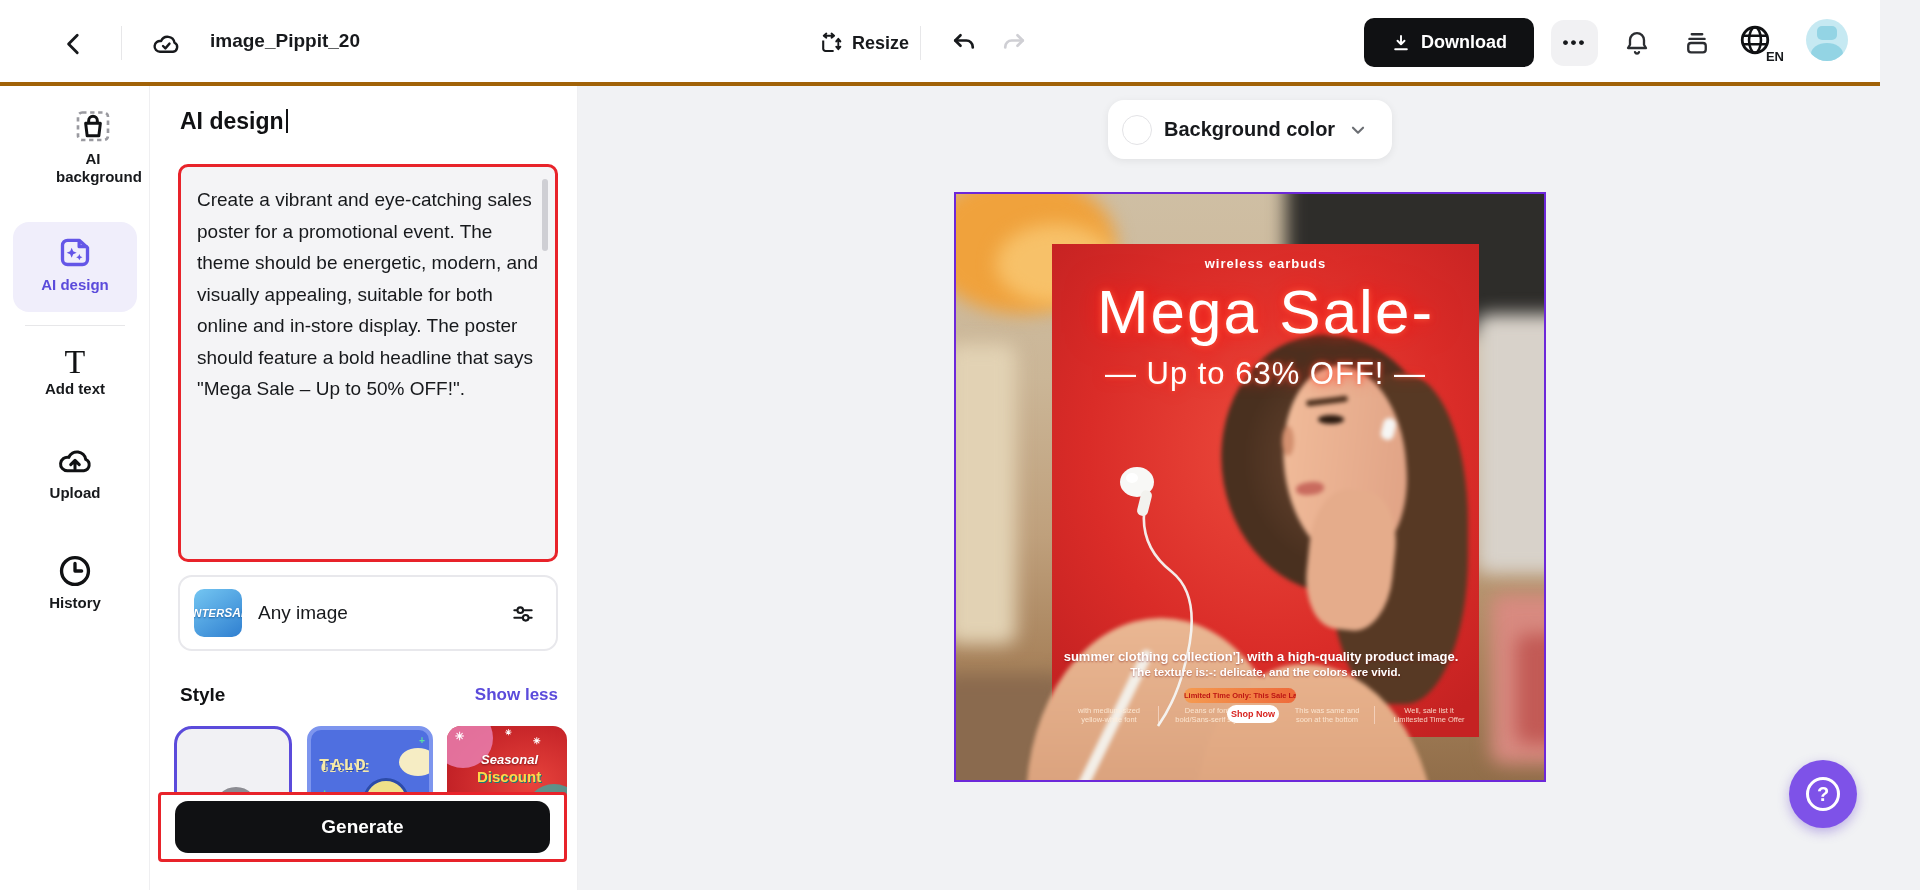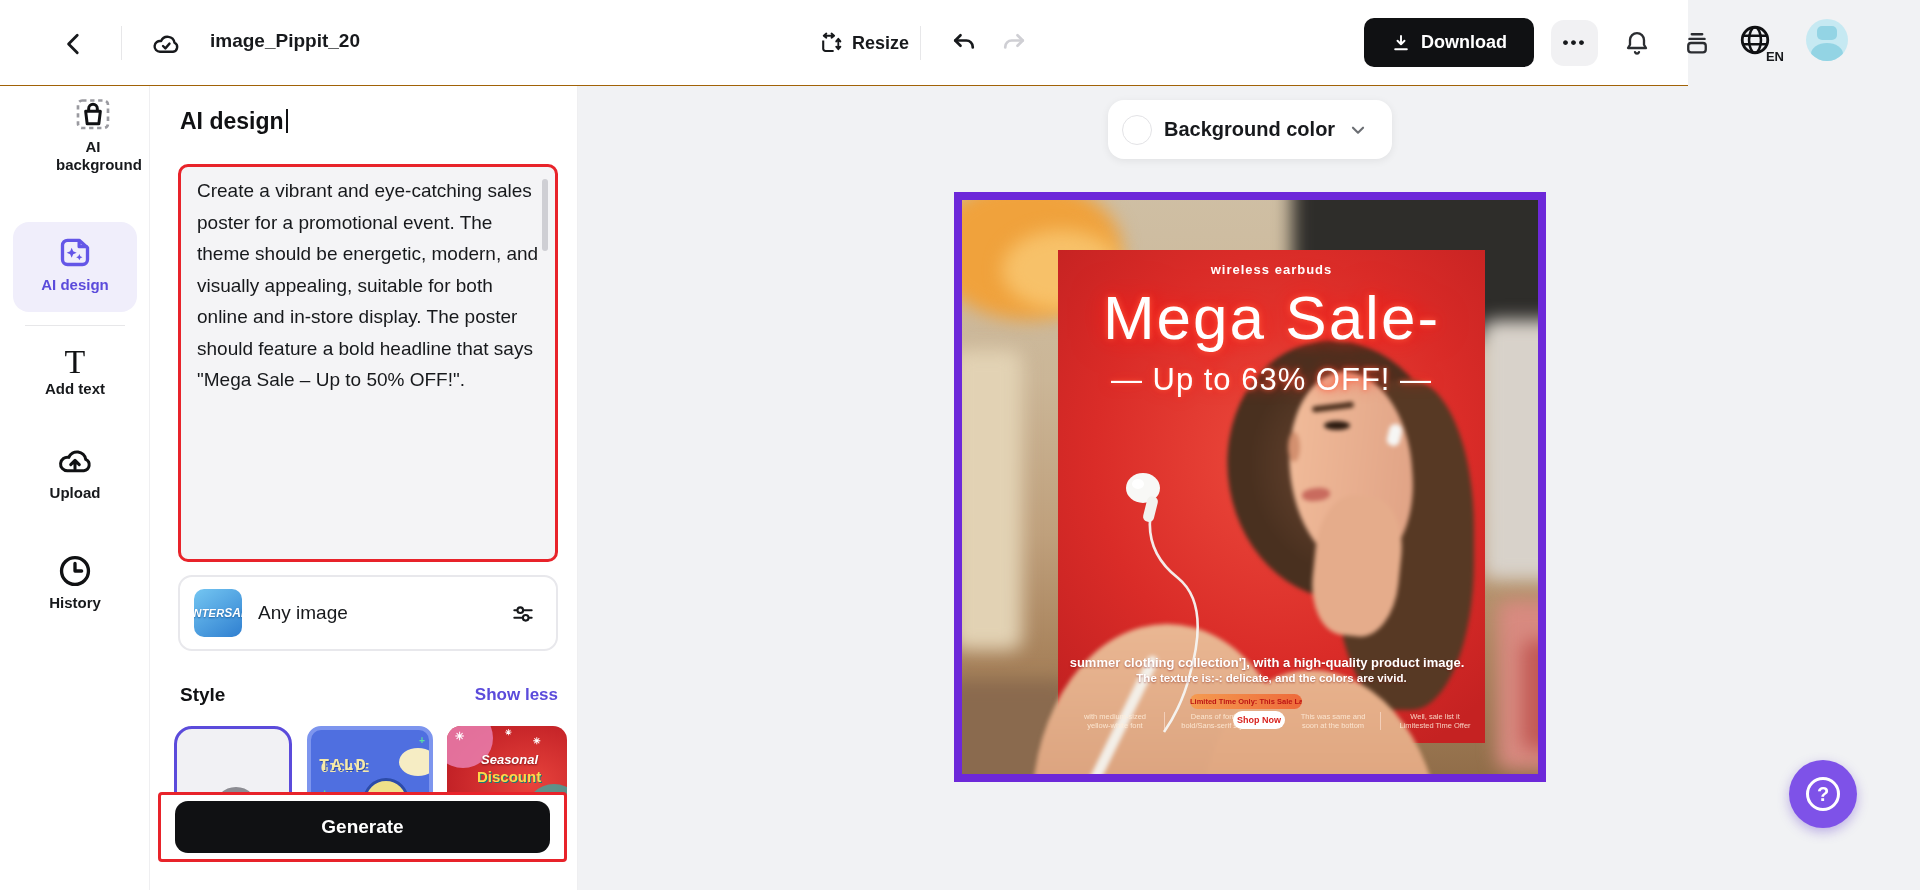--- a/index.html
+++ b/index.html
@@ -1,21 +1,21 @@
 <!DOCTYPE html>
 <html><head>
 <meta charset="utf-8">
 <style>
   * { margin:0; padding:0; box-sizing:border-box; }
   html,body { width:1920px; height:890px; font-family:"Liberation Sans", sans-serif; background:#fff; overflow:hidden; }
   .abs { position:absolute; }
   #app { position:relative; width:1920px; height:890px; background:#f1f2f4; }
 
   
-  #topbar { left:0; top:0; width:1688px; height:86px; background:#fff; border-bottom:1px solid #a16207; z-index:40; }
+  #topbar { left:0; top:0; width:1880px; height:86px; background:#fff; border-bottom:4px solid #a16207; z-index:40; }
   .tb-icon-btn { display:flex; align-items:center; justify-content:center; cursor:pointer; }
   #tb-divider1 { left:121px; top:26px; width:1px; height:34px; background:#e7e7e9; }
   #tb-title { left:210px; top:30px; font-size:19px; font-weight:600; color:#17191c; white-space:nowrap; width:150px; overflow:hidden; }
   #resize-btn { left:810px; top:22px; height:42px; display:flex; align-items:center; gap:9px; font-size:18px; font-weight:600; color:#17191c; cursor:pointer; padding:0 8px; }
   #tb-divider2 { left:920px; top:26px; width:1px; height:34px; background:#e7e7e9; }
   #undo-btn { left:944px; top:24px; width:40px; height:40px; }
   #redo-btn { left:994px; top:24px; width:40px; height:40px; }
   #download-btn { left:1364px; top:18px; width:170px; height:49px; background:#101113; border-radius:10px; display:flex; align-items:center; justify-content:center; gap:10px; color:#fff; font-size:18px; font-weight:700; cursor:pointer; }
   #more-btn { left:1551px; top:20px; width:47px; height:46px; background:#f1f1f3; border-radius:13px; letter-spacing:2px; font-size:17px; font-weight:700; color:#17191c; }
   #bell-btn { left:1616px; top:22px; width:42px; height:42px; }
@@ -33,21 +33,21 @@
   #item-ai-design { left:13px; top:136px; width:124px; height:90px; background:#f0eefb; border-radius:16px; }
   #item-ai-design .lbl { color:#5b4bdb; }
   #side-divider { left:25px; top:239px; width:100px; height:1px; background:#e7e7e9; position:absolute; }
 
   
   #panel { left:150px; top:86px; width:428px; height:804px; background:#fff; border-right:1px solid #efeff1; z-index:20; }
   #panel-heading { left:30px; top:22px; font-size:23px; font-weight:800; color:#101113; }
   .caret { display:inline-block; width:2px; height:24px; background:#101113; margin-left:2px; vertical-align:-4px; animation:blink 1s step-end infinite; }
   @keyframes blink { 50% { opacity:0; } }
 
-  #prompt-box { left:28px; top:78px; width:380px; height:398px; background:#f4f4f6; border:3px solid #e8232a; border-radius:10px; padding:8px 16px; cursor:text; }
+  #prompt-box { left:28px; top:78px; width:380px; height:398px; background:#f4f4f6; border:3px solid #e8232a; border-radius:10px; padding:17px 16px; cursor:text; }
   #prompt-text { font-size:19px; line-height:31.5px; color:#17191c; width:348px; }
   #prompt-scrollbar { position:absolute; right:7px; top:12px; width:6px; height:72px; border-radius:3px; background:#cfcfd4; }
   #enhance-row { position:absolute; left:0; bottom:17px; width:100%; display:flex; align-items:center; justify-content:center; gap:14px; }
   #enhance-toggle { width:53px; height:28px; border-radius:14px; background:#5b4bdb; position:relative; cursor:pointer; }
   #enhance-toggle .knob { position:absolute; right:2px; top:2px; width:24px; height:24px; border-radius:50%; background:#fff; }
   #enhance-label { font-size:19px; color:#17191c; }
 
   #image-row { left:28px; top:489px; width:380px; height:76px; border:2px solid #e8e8ec; border-radius:14px; display:flex; align-items:center; cursor:pointer; background:#fff; }
   #image-thumb { margin-left:14px; width:48px; height:48px; border-radius:10px; background:linear-gradient(145deg,#74c6f2,#2f7fd0); display:flex; flex-direction:row; align-items:center; justify-content:center; color:#fff; font-weight:900; font-style:italic; overflow:hidden; }
   #image-thumb .t1 { font-size:11px; line-height:12px; letter-spacing:.2px; text-shadow:0 1px 2px #1b5fa0; }
@@ -79,21 +79,21 @@
   #generate-wrap { left:8px; top:706px; width:409px; height:70px; background:#fff; border:3px solid #e8232a; border-radius:4px; display:flex; align-items:center; justify-content:center; z-index:5; }
   #generate-btn { width:375px; height:52px; background:#101113; border-radius:13px; color:#fff; font-size:19px; font-weight:700; display:flex; align-items:center; justify-content:center; cursor:pointer; }
 
   
   #canvas { left:579px; top:86px; width:1341px; height:804px; background:#f1f2f4; overflow:hidden; }
   #bg-dropdown { left:529px; top:14px; width:284px; height:59px; background:#fff; border-radius:16px; box-shadow:0 2px 8px rgba(0,0,0,.07); display:flex; align-items:center; cursor:pointer; }
   #bg-swatch { margin-left:14px; width:30px; height:30px; border-radius:50%; background:#fff; border:1px solid #e3e3e6; }
   #bg-label { margin-left:12px; font-size:20px; font-weight:700; color:#17191c; }
   #bg-chevron { margin-left:12px; }
 
-  #artboard { left:375px; top:106px; width:592px; height:590px; border:8px solid #6d28d9; overflow:hidden; background:#7f1d1d; }
+  #artboard { left:375px; top:106px; width:592px; height:590px; border:2px solid #6d28d9; overflow:hidden; background:#7f1d1d; }
   .store { position:absolute; filter:blur(9px); border-radius:50%; }
   #store-base { position:absolute; inset:-10px; background:linear-gradient(180deg,#cfbfa4 0%,#cbb697 32%,#bfa07c 58%,#a9845d 78%,#8f6c48 100%); }
   #person { position:absolute; inset:0; filter:blur(2px); }
   .pp { position:absolute; }
 
   #red-panel { position:absolute; left:96px; top:50px; width:427px; height:493px; background:radial-gradient(300px 330px at 52% 42%, #ec4a3c 0%, #da2c28 62%, #c52222 100%); }
 
   .poster-text { position:absolute; text-align:center; color:#fff; }
   #p-kicker { left:96px; top:62px; width:427px; font-size:13px; font-weight:700; letter-spacing:1px; }
   #p-headline { left:86px; top:82px; width:447px; font-size:62px; font-weight:200; letter-spacing:2px; text-shadow:0 0 6px rgba(255,90,60,.95), 0 0 18px rgba(255,40,30,.85), 0 0 34px rgba(255,0,0,.6); }
@@ -178,21 +178,21 @@
         </svg>
       <span id="lang-label">EN</span>
     </div>
     <div id="avatar" class="abs">
       <div class="head"></div>
       <div class="body"></div>
     </div>
   </div>
 
   <div id="sidebar" class="abs">
-    <div class="side-item" style="top:6px;padding-left:36px;">
+    <div class="side-item" style="top:18px;padding-left:36px;">
       <svg width="40" height="42" viewBox="0 0 24 24">
           <rect x="3" y="4.5" width="18" height="16.5" rx="2.5" fill="none" stroke="#9a9aa0" stroke-width="1.6" stroke-dasharray="2.6 2.2"></rect>
           <path d="M9.4 11 v-1.6 a2.6 2.6 0 0 1 5.2 0 V11" fill="none" stroke="#101113" stroke-width="1.8"></path>
           <path d="M7.6 11 h8.8 l-.9 7.5 h-7 z" fill="none" stroke="#101113" stroke-width="1.8" stroke-linejoin="round"></path>
         </svg>
       <div class="lbl" style="padding:0 20px;">AI background</div>
     </div>
     <div id="item-ai-design" class="abs side-item">
       <svg width="40" height="40" viewBox="0 0 24 24" style="margin-top:10px;">
           <path d="M4.5 8 a3 3 0 0 1 3-3 h7 l5 4.5 v7 a3 3 0 0 1-3 3 h-9 a3 3 0 0 1-3-3 z" fill="none" stroke="#6456e7" stroke-width="2" stroke-linejoin="round"></path>

